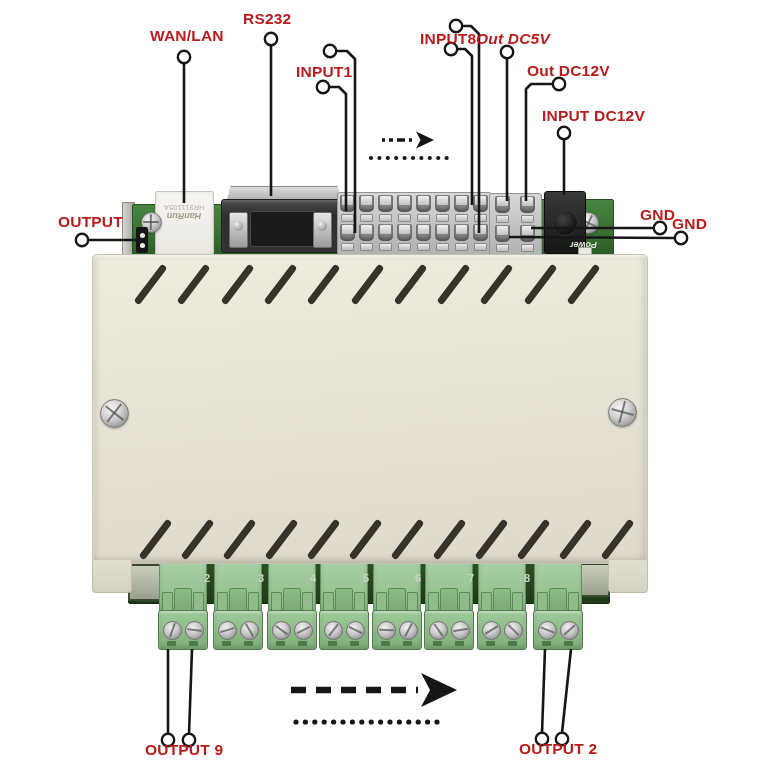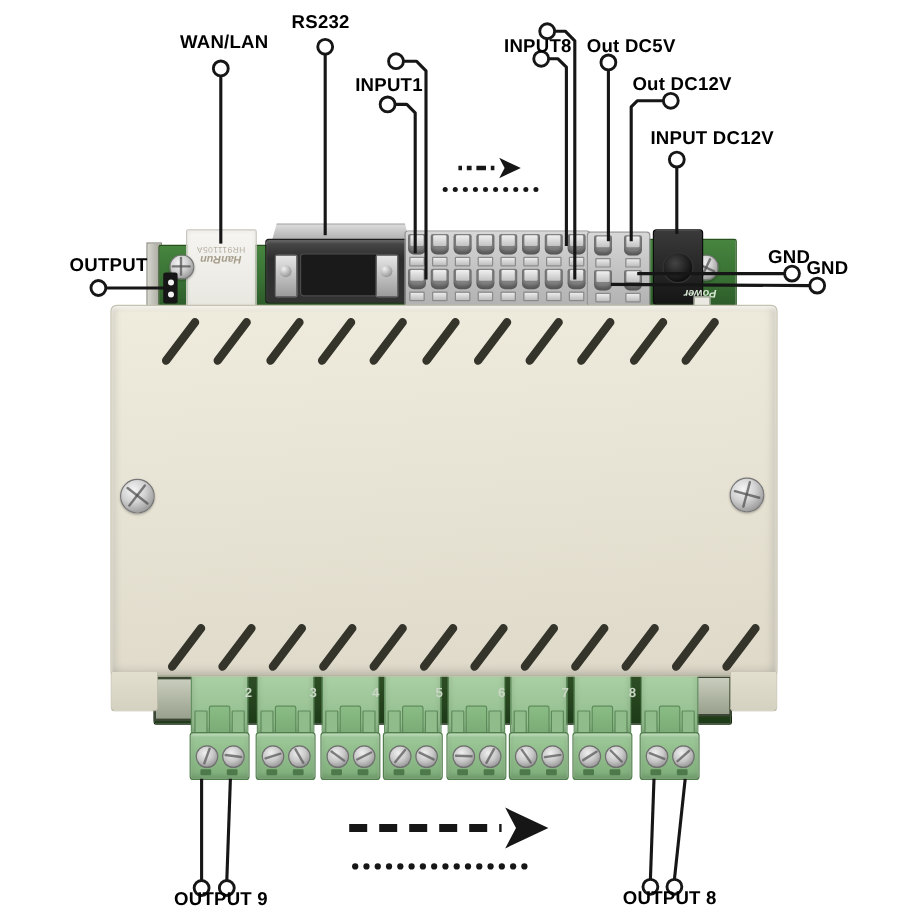--- a/index.html
+++ b/index.html
@@ -1,18 +1,18 @@
 <!DOCTYPE html>
 <html><head>
 <meta charset="utf-8">
 <style>
   html,body{margin:0;padding:0;background:#fff;}
   #stage{position:relative;width:768px;height:768px;background:#fff;overflow:hidden;
          font-family:"Liberation Sans",sans-serif;}
-  .lbl{position:absolute;font:700 15.5px "Liberation Sans",sans-serif;color:#000000;
+  .lbl{position:absolute;font:700 15.5px "Liberation Sans",sans-serif;color:#b91c1c;
        white-space:nowrap;z-index:40;letter-spacing:.2px;}
   
   .pcb{position:absolute;background:linear-gradient(180deg,#47853f,#386f33 60%,#2d5c2a);
        border:1px solid #27521f;border-radius:2px;}
   .dinclip{position:absolute;background:linear-gradient(90deg,#d6d6cf,#a5a59c);border:1px solid #8d8d84;}
   .rj45{position:absolute;background:linear-gradient(180deg,#f6f5f2,#e9e7e0);
         border:1px solid #c7c5bc;border-radius:2px;box-shadow:inset 0 0 4px #00000012;}
   .rj45 .rot{position:absolute;left:2px;top:12px;width:52px;text-align:center;
              transform:rotate(180deg);color:#aca595;line-height:1.5;}
   .rj45 .mdl{font:400 7px "Liberation Sans",sans-serif;letter-spacing:.4px;display:block;color:#b5afa0;}
@@ -417,28 +417,28 @@
           <circle cx="437" cy="722" r="2.6"></circle>
         </g>
     </g>
   </svg>
 
   <div id="layer-labels">
     <div class="lbl" style="left:150px;top:27px;">WAN/LAN</div>
     <div class="lbl" style="left:243px;top:10px;">RS232</div>
     <div class="lbl" style="left:296px;top:63px;">INPUT1</div>
     <div class="lbl" style="left:420px;top:30px;">INPUT8</div>
-    <div class="lbl" style="left:489px;top:30px;">Out DC5V</div>
+    <div class="lbl" style="left:476px;top:30px;font-style:italic;">Out DC5V</div>
     <div class="lbl" style="left:527px;top:62px;">Out DC12V</div>
     <div class="lbl" style="left:542px;top:107px;">INPUT DC12V</div>
     <div class="lbl" style="left:640px;top:206px;">GND</div>
     <div class="lbl" style="left:672px;top:215px;">GND</div>
     <div class="lbl" style="left:58px;top:213px;">OUTPUT</div>
     <div class="lbl" style="left:145px;top:741px;">OUTPUT 9</div>
-    <div class="lbl" style="left:519px;top:740px;">OUTPUT 8</div>
+    <div class="lbl" style="left:519px;top:740px;">OUTPUT 2</div>
   </div>
 <div class="screw" style="left: 99.5px; top: 398.5px; width: 27px; height: 27px; z-index: 7;">
       <i style="transform: rotate(38deg);"></i>
       <i style="transform: rotate(-52deg);"></i>
     </div>
     <div class="screw" style="left: 607.5px; top: 397.5px; width: 27px; height: 27px; z-index: 7;">
       <i style="transform: rotate(15deg);"></i>
       <i style="transform: rotate(-75deg);"></i>
     </div>
   </div>

